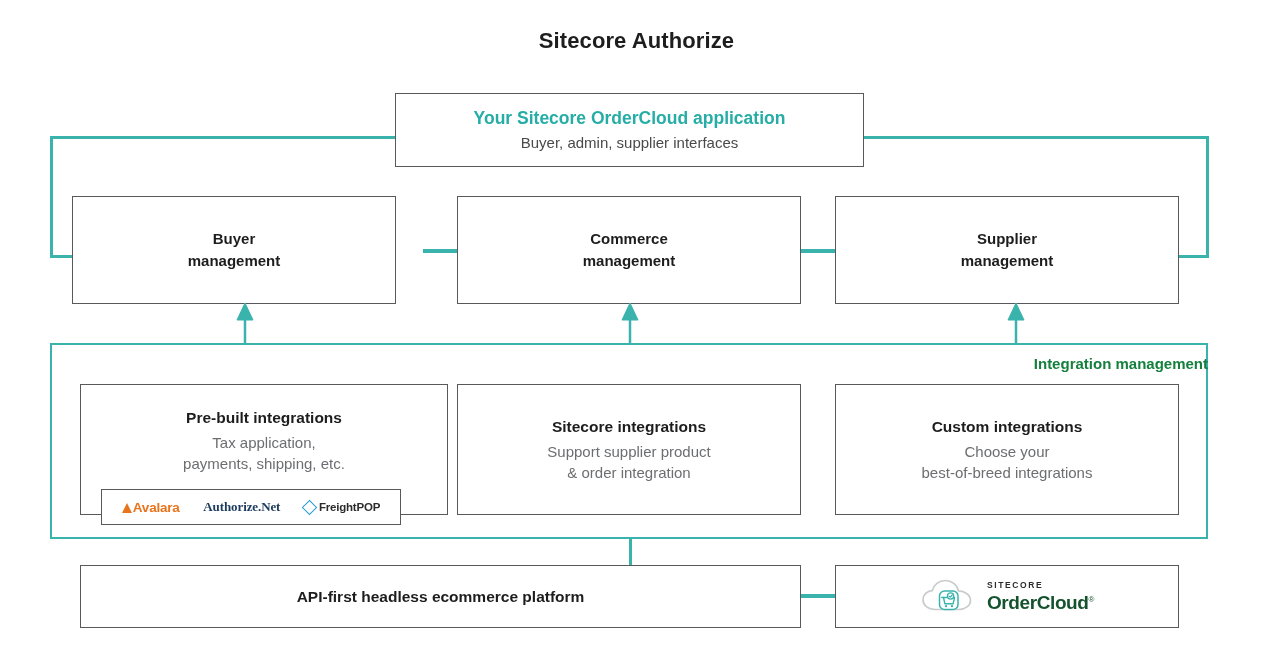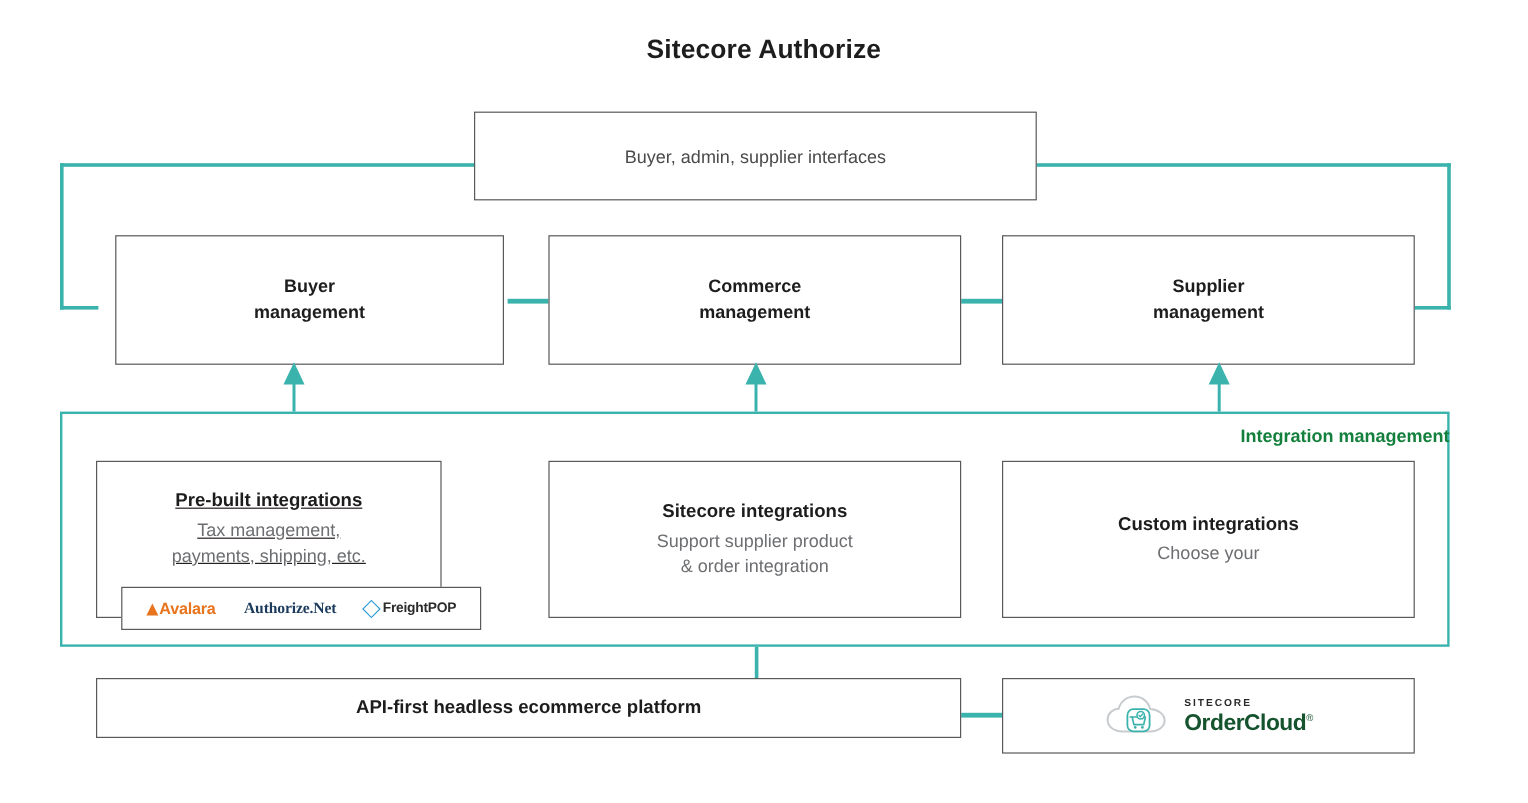--- a/index.html
+++ b/index.html
@@ -83,21 +83,21 @@
   .mgmt-box {
     top: 196px;
     height: 108px;
   }
   .mgmt-label {
     font-size: 15px;
     font-weight: 600;
     line-height: 1.45;
     color: #1d1d1d;
   }
-  #mgmt-buyer    { left: 96px;  width: 324px; }
+  #mgmt-buyer    { left: 72px;  width: 324px; }
   #mgmt-commerce { left: 457px; width: 344px; }
   #mgmt-supplier { left: 835px; width: 344px; }
 
   
   #integration-panel {
     left: 50px;
     top: 343px;
     width: 1158px;
     height: 196px;
   }
@@ -110,21 +110,21 @@
     font-size: 15px;
     font-weight: 600;
     color: #15803d;
   }
 
   .integ-box {
     top: 384px;
     height: 131px;
     justify-content: center;
   }
-  #integ-prebuilt { left: 80px;  width: 288px; text-decoration: underline; }
+  #integ-prebuilt { left: 80px;  width: 368px; }
   #integ-supplier { left: 457px; width: 344px; }
   #integ-custom   { left: 835px; width: 344px; }
 
   .integ-title {
     font-size: 15.5px;
     font-weight: 700;
     color: #1d1d1d;
     line-height: 1.4;
   }
   .integ-desc {
@@ -190,21 +190,21 @@
     transform: rotate(45deg);
     margin-right: 4px;
     flex: none;
   }
 
   
   #api-box {
     left: 80px;
     top: 565px;
     width: 721px;
-    height: 50px;
+    height: 63px;
   }
   .api-label {
     font-size: 15.5px;
     font-weight: 600;
     color: #1d1d1d;
   }
 
   #brand-box {
     left: 835px;
     top: 565px;
@@ -257,20 +257,21 @@
   <div class="teal-line" style="left:50px;  top:255px; width:32px;  height:2.5px;"></div>
 
   <div class="teal-line" style="left:862px; top:136px; width:347px; height:2.5px;"></div>
   <div class="teal-line" style="left:1206px;top:136px; width:2.5px; height:122px;"></div>
   <div class="teal-line" style="left:1177px;top:255px; width:32px;  height:2.5px;"></div>
 
   <div class="teal-line" style="left:423px; top:249px; width:36px; height:4px;"></div>
   <div class="teal-line" style="left:800px; top:249px; width:36px; height:4px;"></div>
 
   <div id="app-box" class="box">
+    <div class="app-title">Your Sitecore OrderCloud application</div>
     <div class="app-sub">Buyer, admin, supplier interfaces</div>
   </div>
 
   <div id="mgmt-buyer" class="box mgmt-box">
     <div class="mgmt-label">Buyer</div>
     <div class="mgmt-label">management</div>
   </div>
 
   <div id="mgmt-commerce" class="box mgmt-box">
     <div class="mgmt-label">Commerce</div>
@@ -294,33 +295,34 @@
       <line x1="1016" y1="343" x2="1016" y2="316" stroke-width="2.5"></line>
       <polygon points="1016,303 1024,320 1008,320"></polygon>
     </g>
   </svg>
 
   <div id="integration-panel" class="teal-frame"></div>
   <div class="panel-heading">Integration management</div>
 
   <div id="integ-prebuilt" class="box integ-box">
     <div class="integ-title">Pre-built integrations</div>
-    <div class="integ-desc">Tax management,</div>
+    <div class="integ-desc">Tax application,</div>
     <div class="integ-desc" style="margin-top:0;">payments, shipping, etc.</div>
   </div>
 
   <div id="integ-supplier" class="box integ-box">
     <div class="integ-title">Sitecore integrations</div>
     <div class="integ-desc">Support supplier product</div>
     <div class="integ-desc" style="margin-top:0;">&amp; order integration</div>
   </div>
 
   <div id="integ-custom" class="box integ-box">
     <div class="integ-title">Custom integrations</div>
     <div class="integ-desc">Choose your</div>
+    <div class="integ-desc" style="margin-top:0;">best-of-breed integrations</div>
   </div>
 
   <div id="partner-strip">
     <span class="logo-avalara">
       <span class="mark"></span>
         <span>Avalara</span>
     </span>
     <span class="logo-authorize">Authorize.Net</span>
     <span class="logo-freightpop">
       <span class="diamond"></span>

